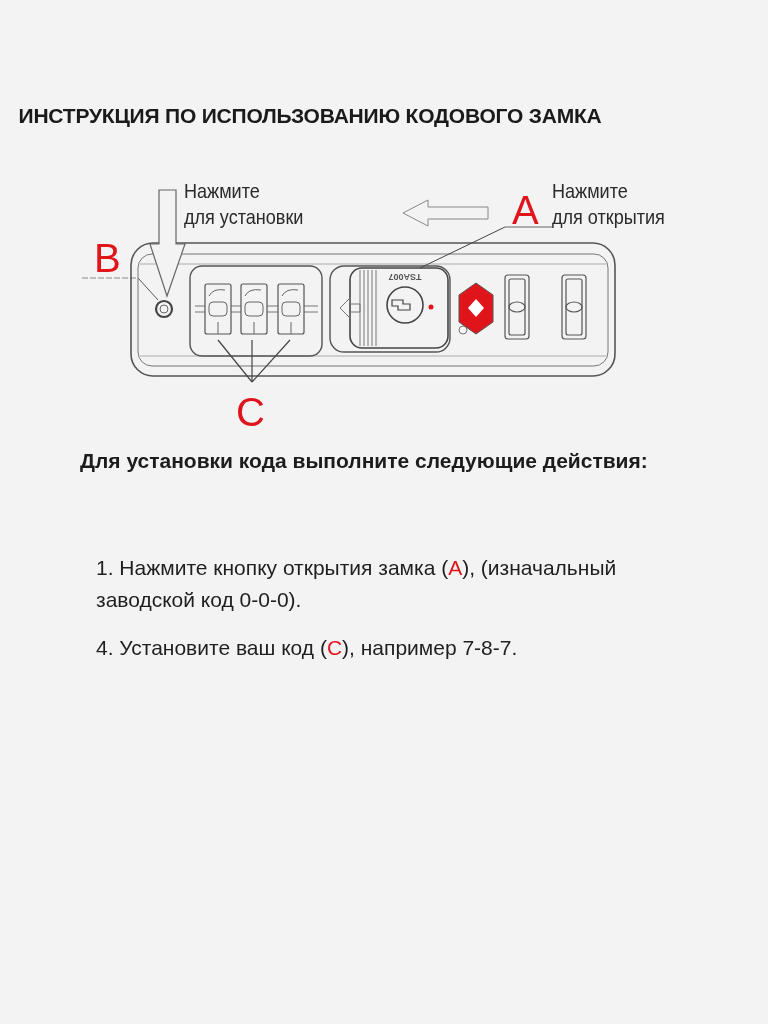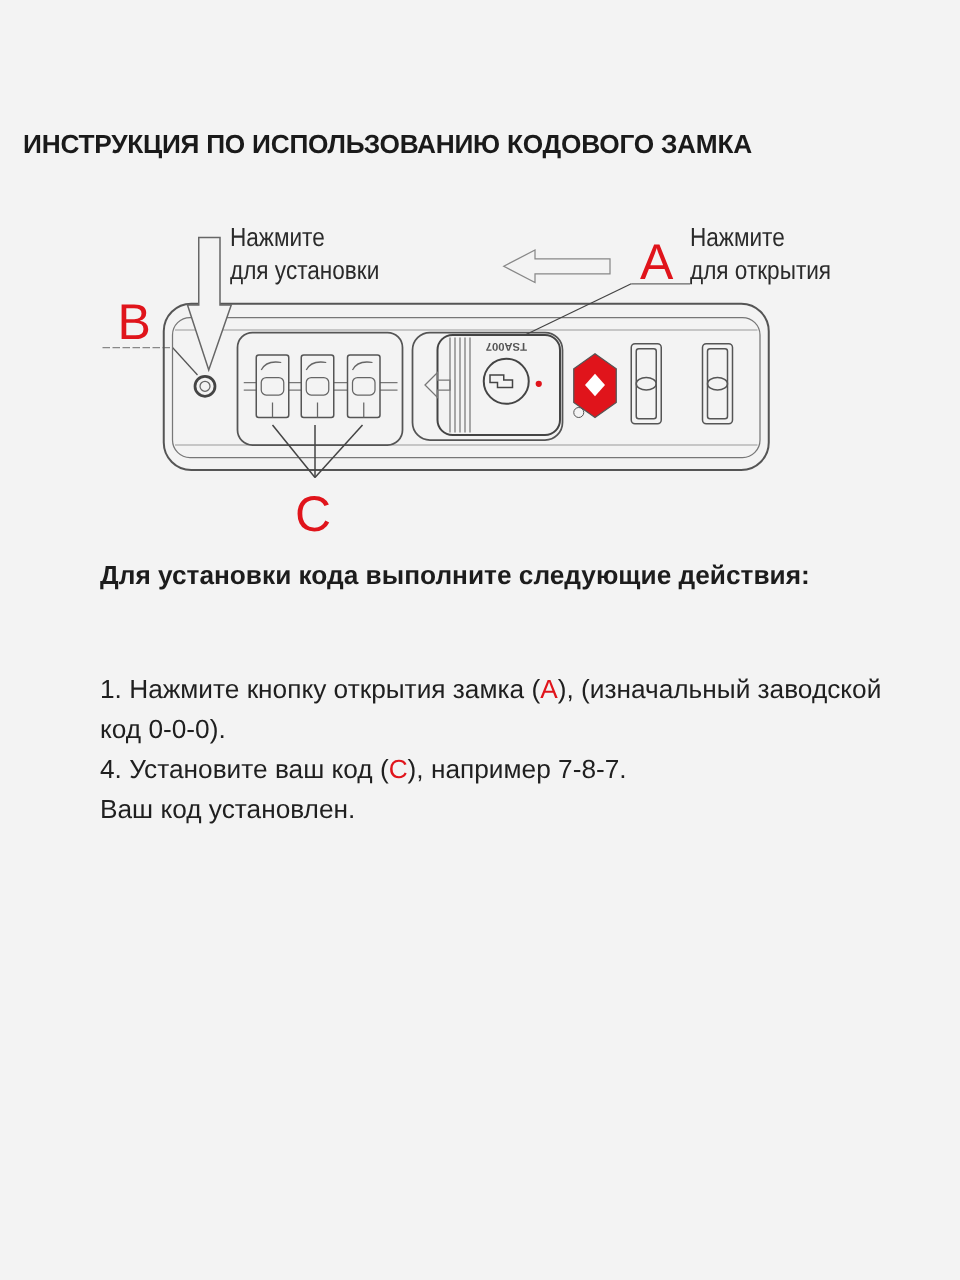--- a/index.html
+++ b/index.html
@@ -20,21 +20,21 @@
       font-family: "Liberation Sans", sans-serif; transform: scaleX(0.86); transform-origin: left top;
     }
     .marker { position: absolute; color: #e0141b; font-size: 40px; line-height: 40px; }
     .subhead {
       position: absolute; left: 80px; top: 449px; font-weight: bold; font-size: 21px; color: #1c1c1c;
     }
     .steps {
       position: absolute; left: 80px; top: 536px; width: 640px;
       font-size: 21px; line-height: 32px; color: #1f1f1f;
     }
-    .steps p { margin: 0; }
+    .steps p { margin: 16px; }
     .steps .gap { height: 32px; }
     .red { color: #e0141b; }
   </style>
 </head>
 <body>
 
 <div class="title">ИНСТРУКЦИЯ ПО ИСПОЛЬЗОВАНИЮ КОДОВОГО ЗАМКА</div>
 
 <div class="diagram">
   <svg width="768" height="290" viewBox="0 160 768 290">
@@ -124,15 +124,14 @@
   <div class="marker" style="left:512px; top:30px;">A</div>
   <div class="marker" style="left:94px; top:78px;">B</div>
   <div class="marker" style="left:236px; top:232px;">C</div>
 </div>
 
 <div class="subhead">Для установки кода выполните следующие действия:</div>
 
 <div class="steps">
   <p><span>1. Нажмите кнопку открытия замка (</span><span class="red">A</span><span>), (изначальный заводской код 0-0-0).</span></p>
   <p><span>4. Установите ваш код (</span><span class="red">C</span><span>), например 7-8-7.</span></p>
-  <p>Ваш код установлен.</p>
   <div class="gap"></div>
 </div>
 
 </body></html>

